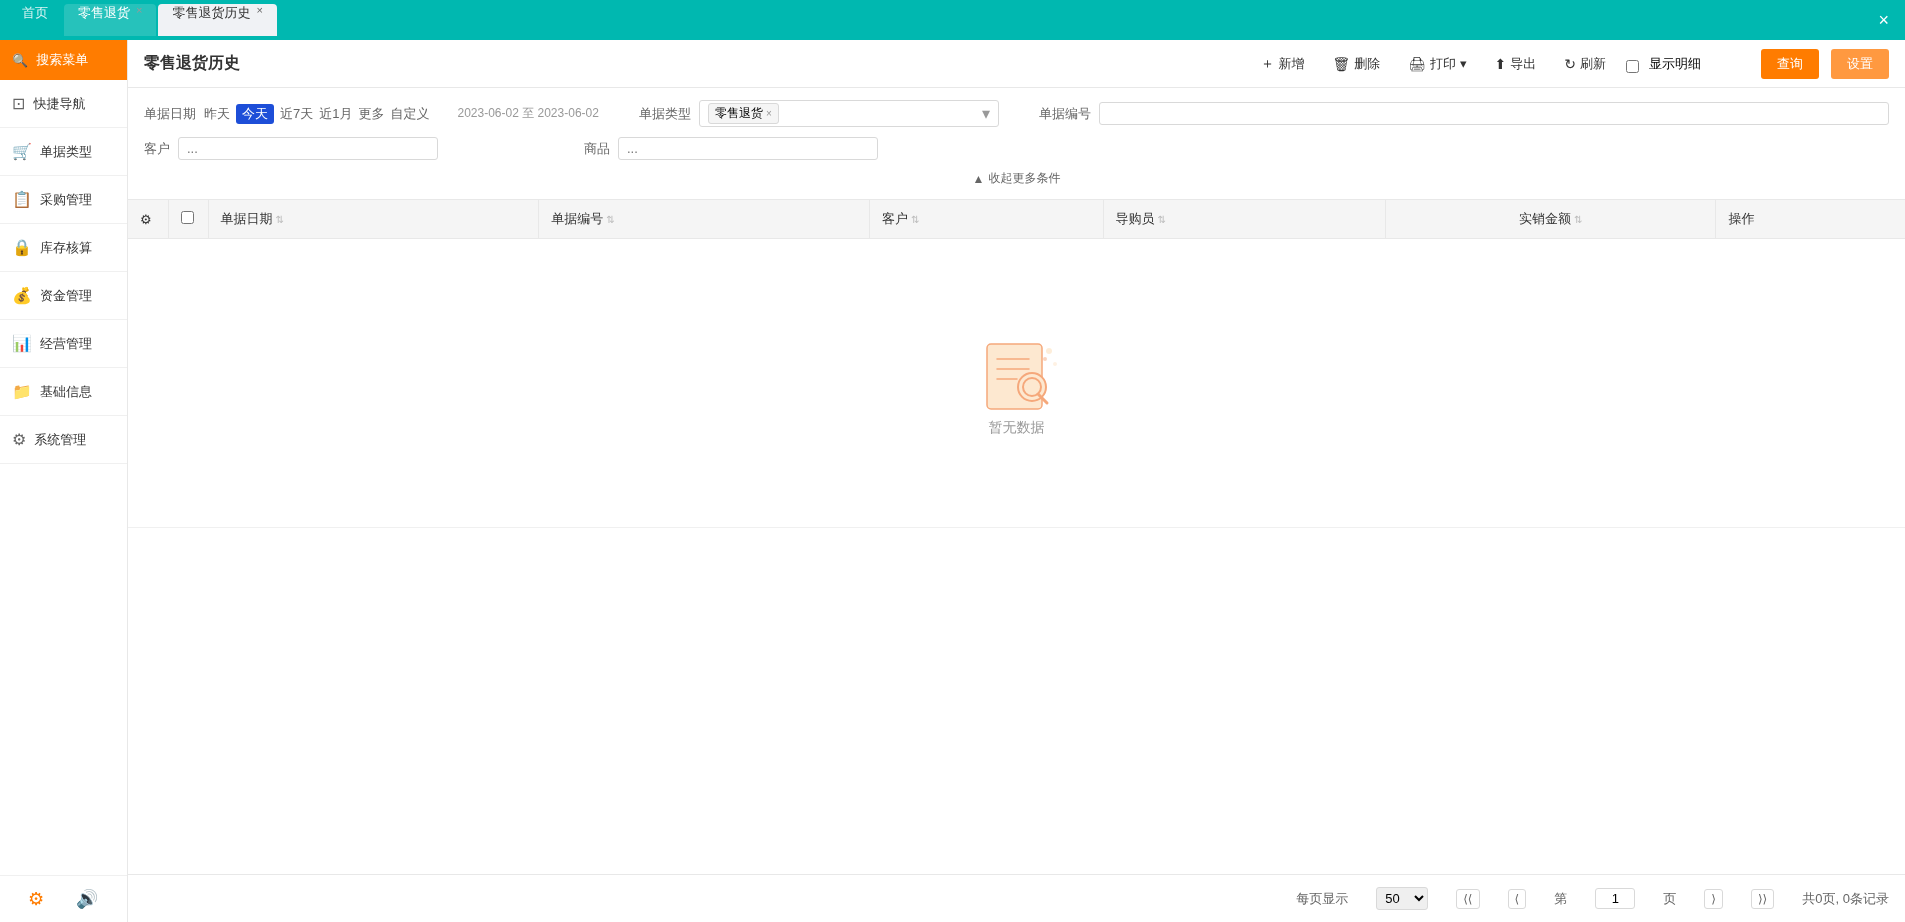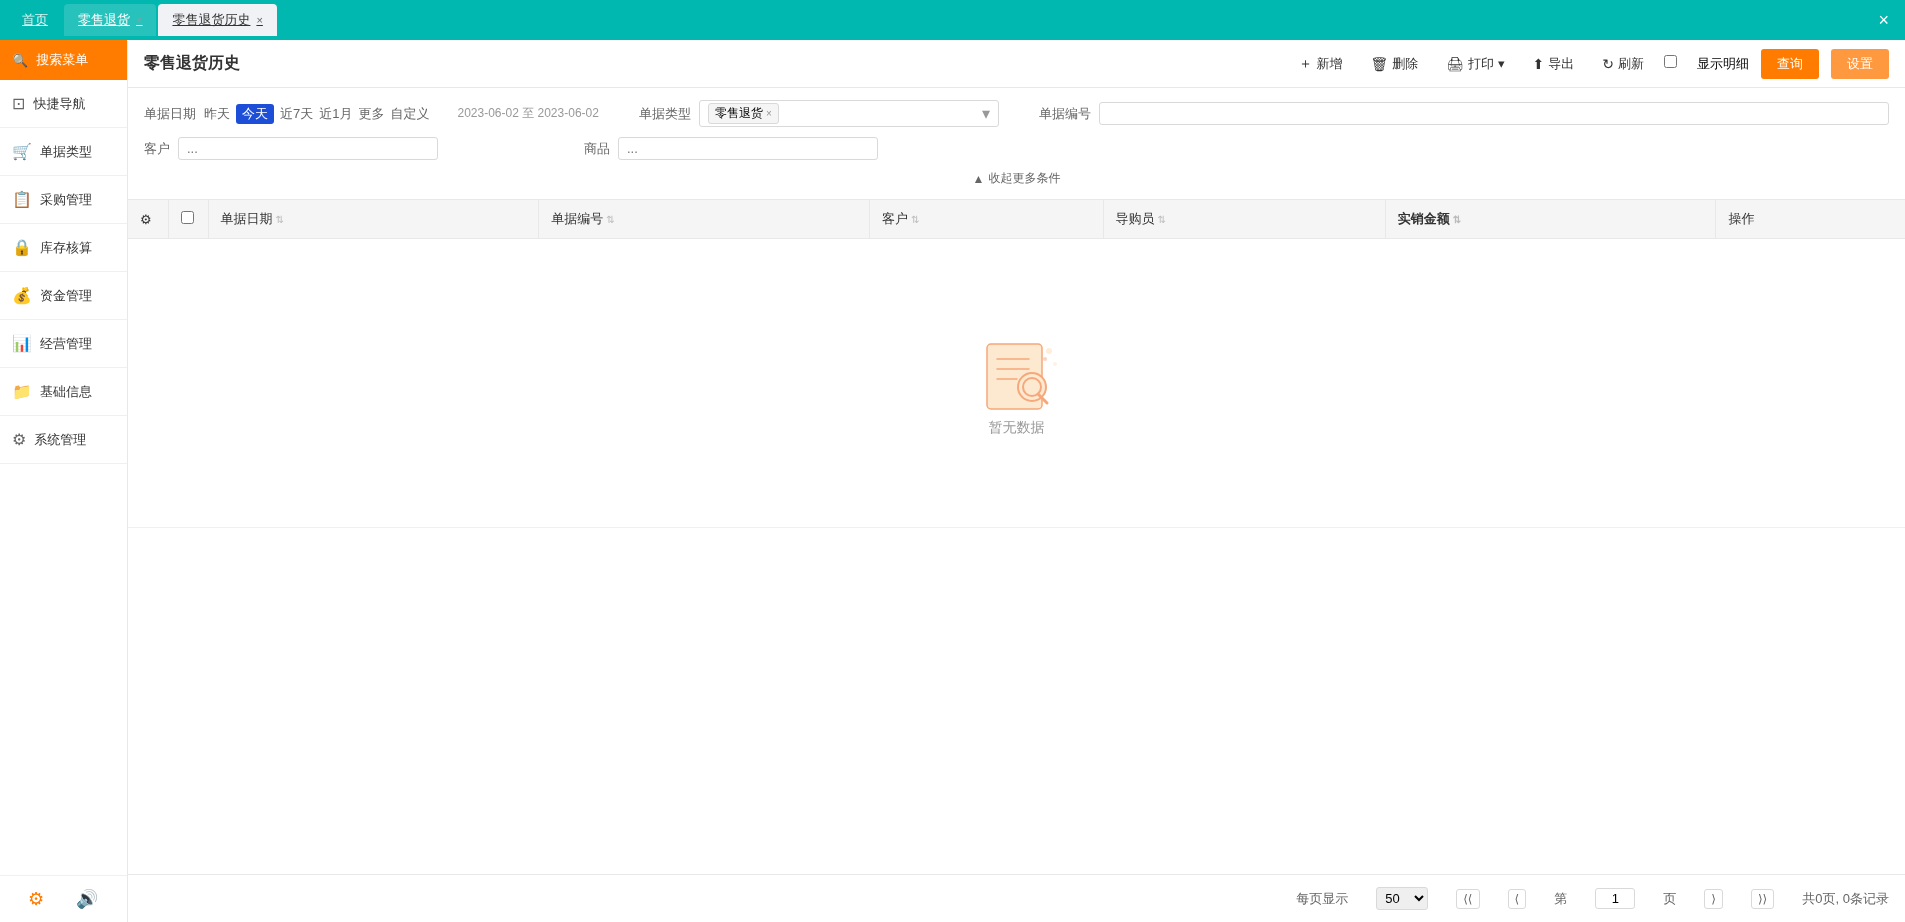--- a/index.html
+++ b/index.html
@@ -13,26 +13,24 @@
       align-items: center;
       padding: 0 8px;
       flex-shrink: 0;
     }
     .top-bar-tabs { display: flex; align-items: center; flex: 1; gap: 2px; }
     .top-tab {
       height: 32px;
       padding: 0 14px;
       border-radius: 4px 4px 0 0;
       display: flex;
-      align-items: center;
       gap: 6px;
       font-size: 13px;
       cursor: pointer;
       color: rgba(255,255,255,0.85);
-      text-decoration: underline;
     }
     .top-tab.home { background: transparent; }
     .top-tab.active { background: #f0f2f5; color: #333; }
     .top-tab.inactive { background: rgba(255,255,255,0.15); color: #fff; }
     .top-tab .close-x { font-size: 11px; color: #999; cursor: pointer; }
     .top-tab.active .close-x { color: #666; }
     .top-bar-right { display: flex; align-items: center; gap: 8px; }
     .close-window { color: #fff; font-size: 18px; cursor: pointer; padding: 0 8px; }
 
     
@@ -96,28 +94,28 @@
     .page-actions { display: flex; align-items: center; gap: 12px; }
     .action-btn {
       display: flex; align-items: center; gap: 4px;
       font-size: 13px; cursor: pointer; color: #333;
       padding: 4px 8px; border-radius: 3px;
     }
     .action-btn .btn-icon { font-size: 14px; }
     .btn-query {
       background: #ff7c00; color: #fff;
       border: none; padding: 6px 16px;
-      border-radius: 3px; cursor: pointer; font-size: 13px;
+      border-radius: 3px; cursor: pointer; font-size: 13px; margin-left: 48px;
     }
     .btn-setting {
       background: #ff9940; color: #fff;
       border: none; padding: 6px 16px;
       border-radius: 3px; cursor: pointer; font-size: 13px;
     }
-    .checkbox-label { display: flex; align-items: flex-start; gap: 20px; font-size: 13px; cursor: pointer; }
+    .checkbox-label { display: flex; align-items: flex-end; gap: 10px; font-size: 13px; cursor: pointer; }
 
     
     .filter-area {
       background: #fff;
       padding: 12px 16px;
       border-bottom: 1px solid #e8e8e8;
       flex-shrink: 0;
     }
     .filter-row { display: flex; align-items: center; gap: 0; margin-bottom: 10px; }
     .filter-dates { display: flex; align-items: center; gap: 6px; font-size: 13px; }
@@ -385,21 +383,21 @@
                 <span class="sort-icon">⇅</span>
               </div>
             </th>
             <th>
               <div class="th-sortable">
                 <span>导购员</span>
                 <span class="sort-icon">⇅</span>
               </div>
             </th>
             <th style="text-align:right;">
-              <div class="th-sortable" style="justify-content:flex-start;font-weight:bold;">
+              <div class="th-sortable" style="justify-content:center;">
                 <span>实销金额</span>
                 <span class="sort-icon">⇅</span>
               </div>
             </th>
             <th>
               <span>操作</span>
             </th>
           </tr>
         </thead>
         <tbody>

